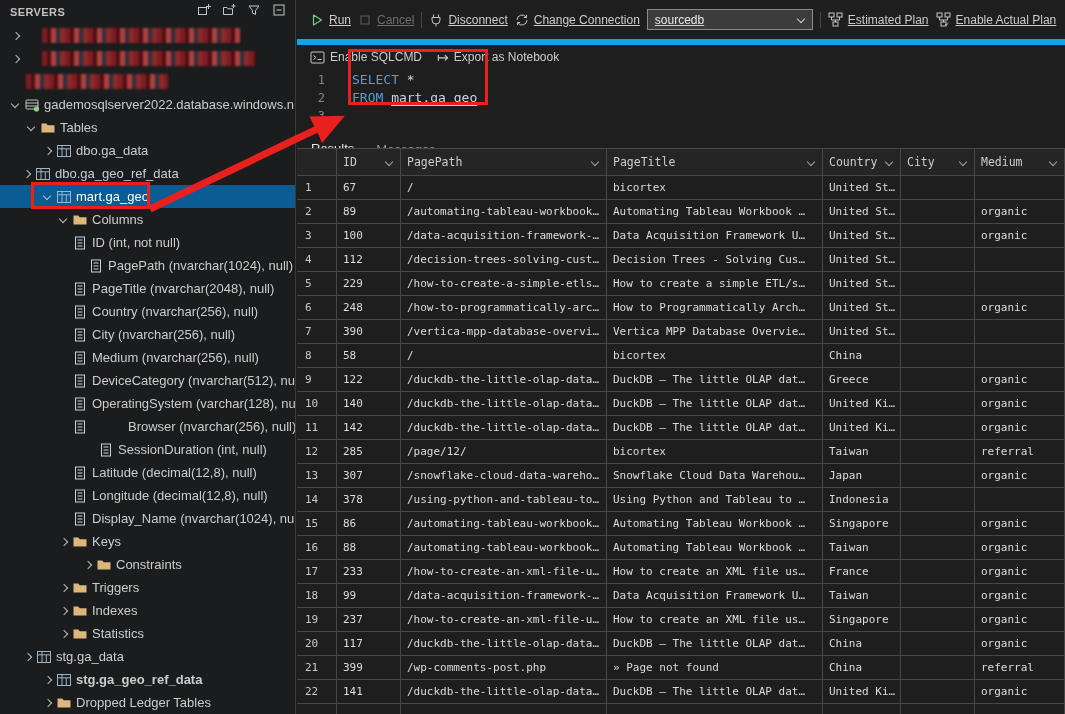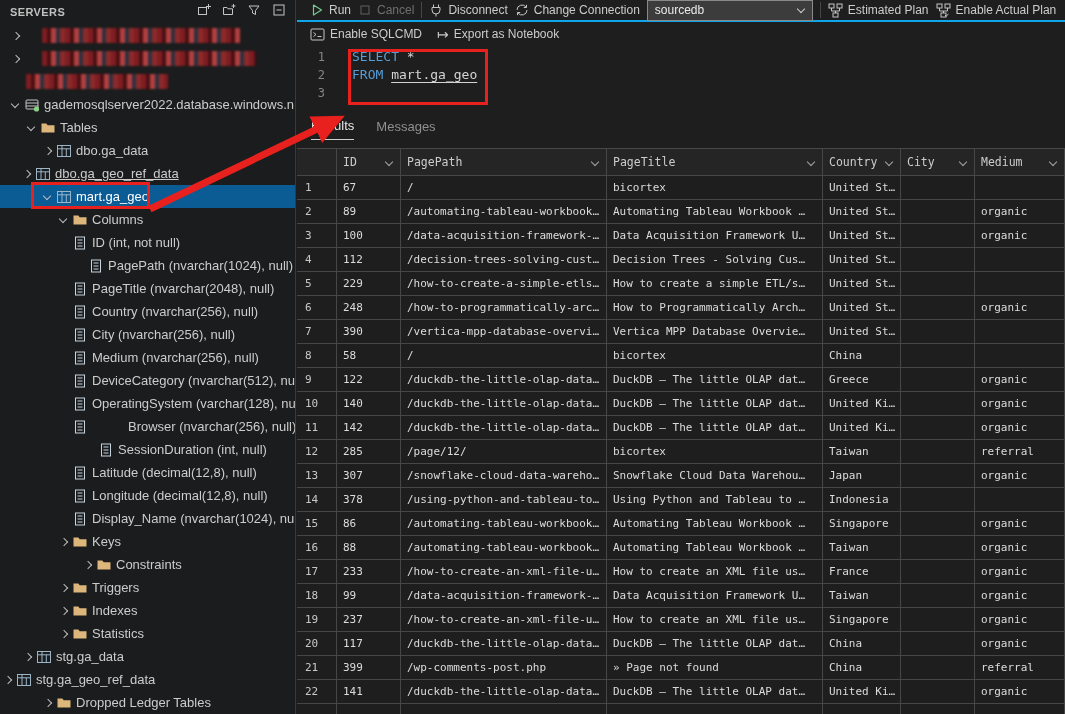--- a/index.html
+++ b/index.html
@@ -20,21 +20,21 @@
   .twistie.right::before { left:5px; transform:rotate(-45deg); }
   .twistie.down::before  { left:4px; top:4px; transform:rotate(45deg); }
   .tree-icon { width:18px; height:16px; flex:0 0 18px; display:flex; align-items:center; }
   .tree-label { margin-left:2px; }
   .redacted-block { height:15px; margin-left:18px; border-radius:1px; flex:0 0 auto;
     background:repeating-linear-gradient(90deg,#7e1d22 0 5px,#4b1013 5px 9px,#b04040 9px 14px,#30303e 14px 18px,#8c2a2a 18px 23px);
     filter:blur(1px); }
 
   
   .main { position:absolute; left:297px; top:0; width:768px; height:714px; background:#1e1e1e; }
-  .toolbar1 { height:22px; display:flex; align-items:center; padding:0 6px 0 13px; gap:7px; border-bottom:2px solid #0ea5e9; font-size:12px; }
+  .toolbar1 { height:45px; display:flex; align-items:center; padding:0 6px 0 13px; gap:7px; border-bottom:6px solid #0ea5e9; font-size:12px;text-decoration:underline; }
   .toolbar2 { height:24px; display:flex; align-items:center; padding-left:13px; gap:15px; font-size:12px; }
   .tb-item { display:flex; align-items:center; gap:5px; cursor:pointer; color:#cccccc; white-space:nowrap; }
   .tb-item.disabled { opacity:.45; cursor:default; }
   .tb-icon { display:flex; align-items:center; }
   .tb-sep { width:1px; height:16px; background:#474747; flex:0 0 1px; }
   .db-combo { display:flex; align-items:center; justify-content:space-between; width:166px; height:21px; background:#3c3c3c; border:1px solid #8a8a8a; padding:0 7px; font-size:12px; color:#eaeaea; cursor:pointer; }
   .combo-chev { width:8px; height:8px; position:relative; }
   .combo-chev::before { content:''; position:absolute; top:0; left:1px; width:5px; height:5px; border-right:1.3px solid #cccccc; border-bottom:1.3px solid #cccccc; transform:rotate(45deg); }
   .maps-to { font-family:"DejaVu Sans", sans-serif; font-size:14px; color:#c5c5c5; line-height:1; }
 
@@ -141,21 +141,21 @@
           <span class="tree-icon">
             <svg width="16" height="16" viewBox="0 0 16 16">
               <rect x="1.5" y="2.5" width="13" height="11" fill="none" stroke="#9cb6c8"></rect>
               <line x1="1.5" y1="5.8" x2="14.5" y2="5.8" stroke="#9cb6c8"></line>
               <line x1="6" y1="2.5" x2="6" y2="13.5" stroke="#9cb6c8"></line>
               <line x1="10.3" y1="5.8" x2="10.3" y2="13.5" stroke="#9cb6c8"></line>
             </svg>
           </span>
           <span class="tree-label">dbo.ga_data</span>
         </div>
-        <div class="tree-row" style="padding-left: 19px; text-decoration: underline;">
+        <div class="tree-row" style="padding-left: 19px;">
           <span class="twistie right"></span>
           <span class="tree-icon">
             <svg width="16" height="16" viewBox="0 0 16 16">
               <rect x="1.5" y="2.5" width="13" height="11" fill="none" stroke="#9cb6c8"></rect>
               <line x1="1.5" y1="5.8" x2="14.5" y2="5.8" stroke="#9cb6c8"></line>
               <line x1="6" y1="2.5" x2="6" y2="13.5" stroke="#9cb6c8"></line>
               <line x1="10.3" y1="5.8" x2="10.3" y2="13.5" stroke="#9cb6c8"></line>
             </svg>
           </span>
           <span class="tree-label">dbo.ga_geo_ref_data</span>
@@ -374,21 +374,21 @@
           <span class="tree-icon">
             <svg width="16" height="16" viewBox="0 0 16 16">
               <rect x="1.5" y="2.5" width="13" height="11" fill="none" stroke="#9cb6c8"></rect>
               <line x1="1.5" y1="5.8" x2="14.5" y2="5.8" stroke="#9cb6c8"></line>
               <line x1="6" y1="2.5" x2="6" y2="13.5" stroke="#9cb6c8"></line>
               <line x1="10.3" y1="5.8" x2="10.3" y2="13.5" stroke="#9cb6c8"></line>
             </svg>
           </span>
           <span class="tree-label">stg.ga_data</span>
         </div>
-        <div class="tree-row" style="">
+        <div class="tree-row" style="padding-left: 40px; font-weight: bold;">
           <span class="twistie right"></span>
           <span class="tree-icon">
             <svg width="16" height="16" viewBox="0 0 16 16">
               <rect x="1.5" y="2.5" width="13" height="11" fill="none" stroke="#9cb6c8"></rect>
               <line x1="1.5" y1="5.8" x2="14.5" y2="5.8" stroke="#9cb6c8"></line>
               <line x1="6" y1="2.5" x2="6" y2="13.5" stroke="#9cb6c8"></line>
               <line x1="10.3" y1="5.8" x2="10.3" y2="13.5" stroke="#9cb6c8"></line>
             </svg>
           </span>
           <span class="tree-label">stg.ga_geo_ref_data</span>

